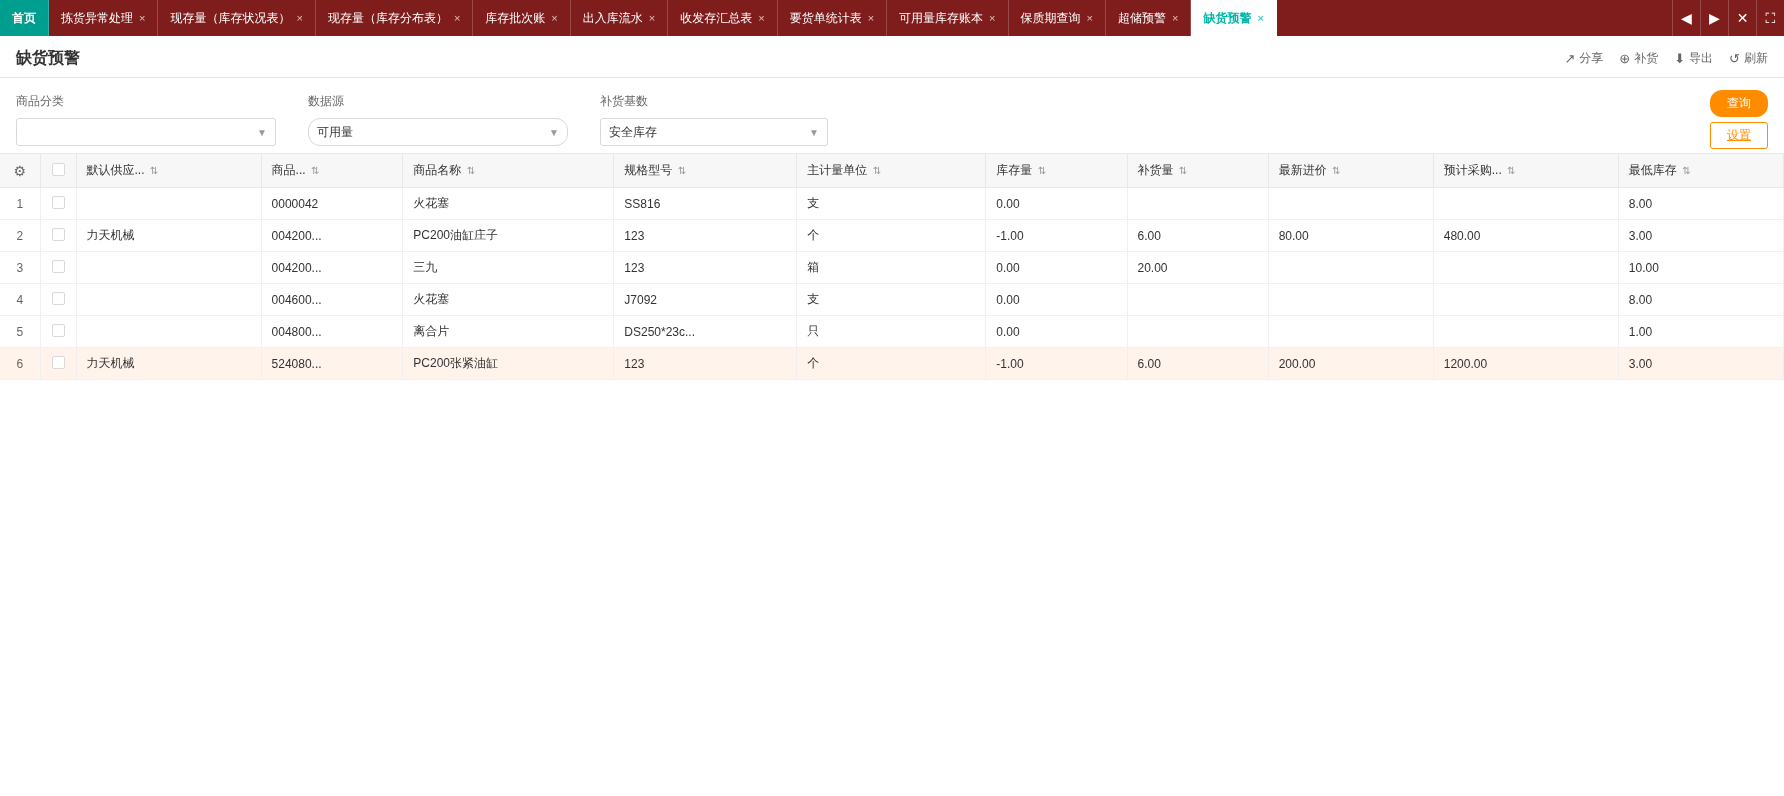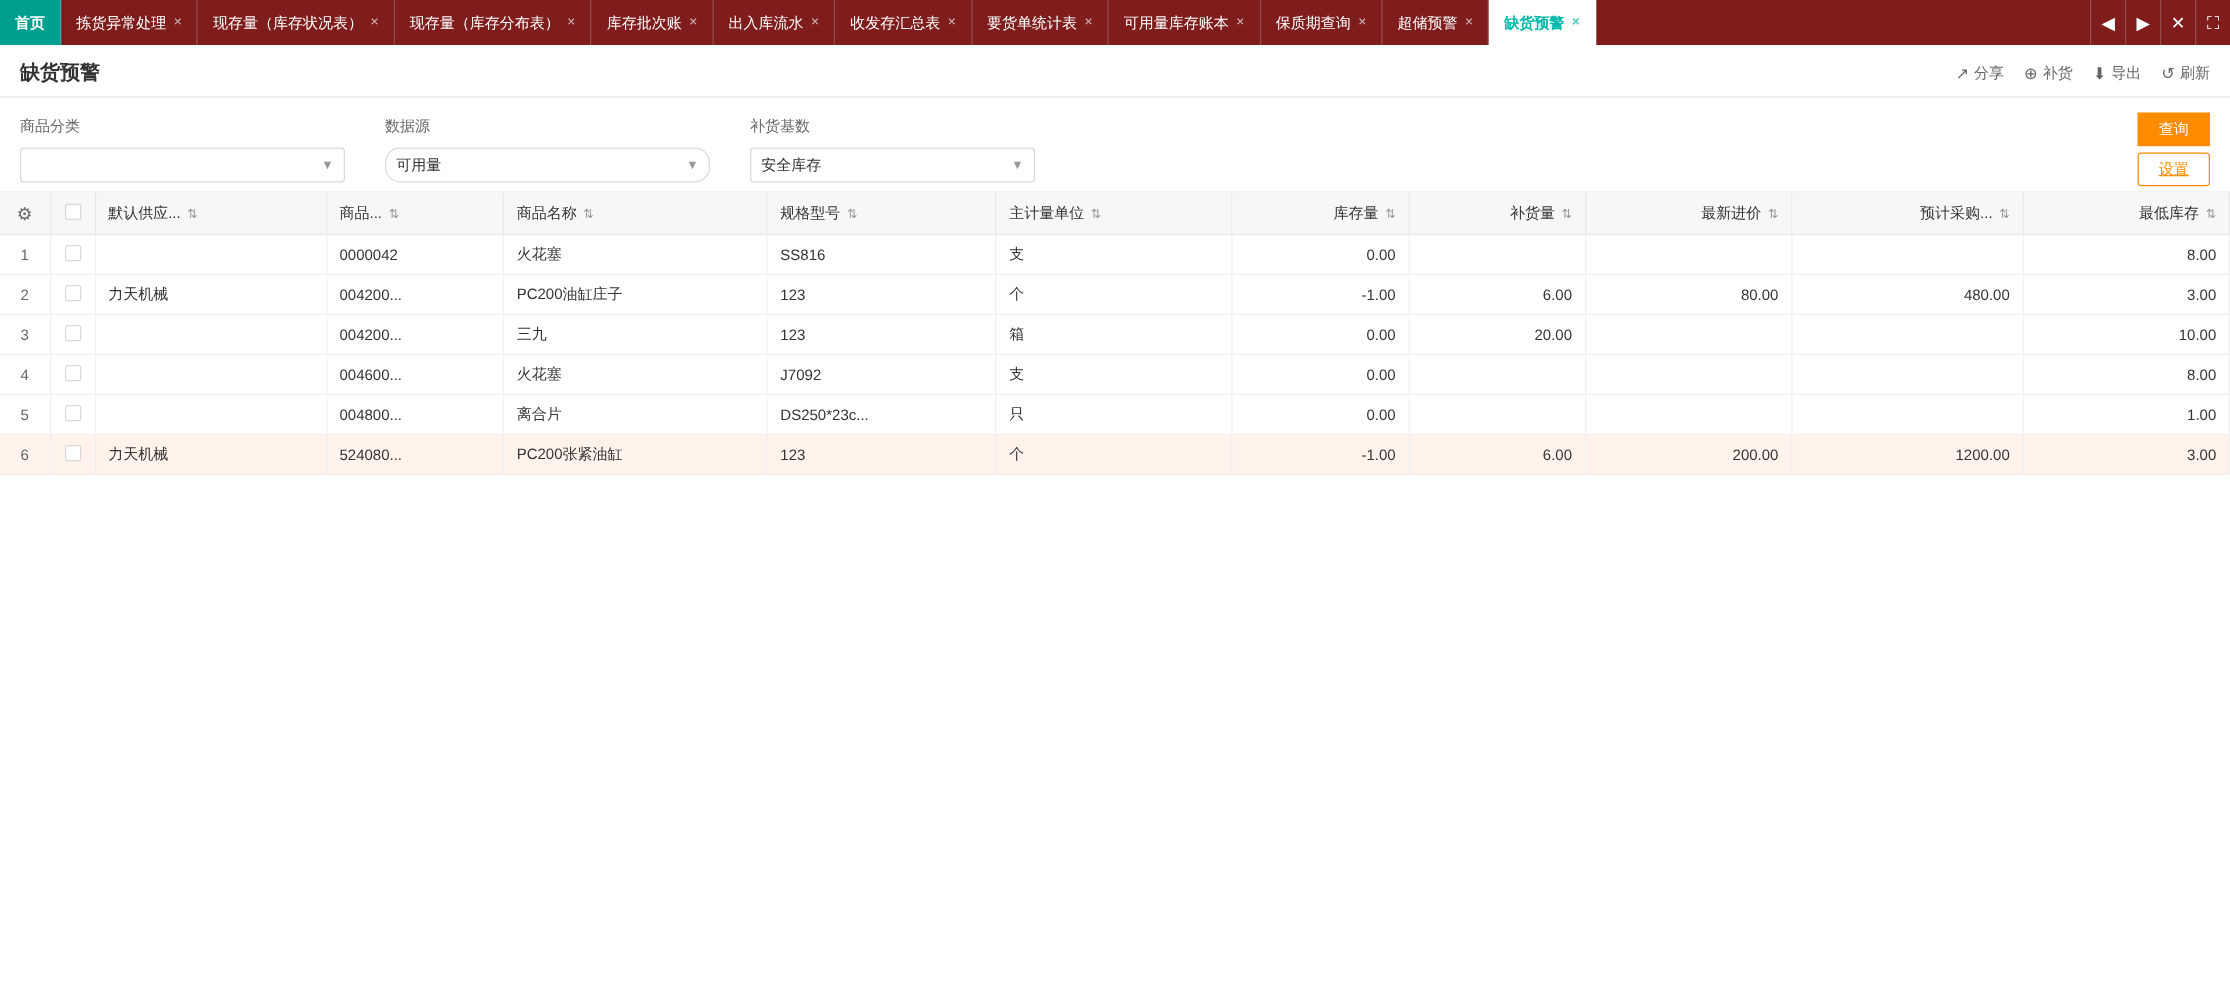--- a/index.html
+++ b/index.html
@@ -117,21 +117,21 @@
       justify-content: space-between;
     }
     .filter-select .dropdown-arrow {
       color: #999;
       font-size: 10px;
     }
     .btn-primary {
       background: #ff8c00;
       color: #fff;
       border: none;
-      border-radius: 0;
+      border-radius: 12px;
       padding: 5px 16px;
       font-size: 12px;
       cursor: pointer;
       white-space: nowrap;
     }
     .btn-default {
       background: #fff;
       color: #ff8c00;
       border: 1px solid #ff8c00;
       border-radius: 3px;
@@ -190,21 +190,21 @@
       border-radius: 2px;
       background: #fff;
       cursor: pointer;
       display: inline-block;
     }
     .settings-icon {
       font-size: 14px;
       color: #666;
       cursor: pointer;
     }
-    .num-col { text-align: right; }
+    .num-col { text-align: left; }
   </style>
 </head>
 <body>
 
 <div class="top-nav">
 
   <div class="nav-tab home">
     <span>首页</span>
   </div>
   <div class="nav-tab">

